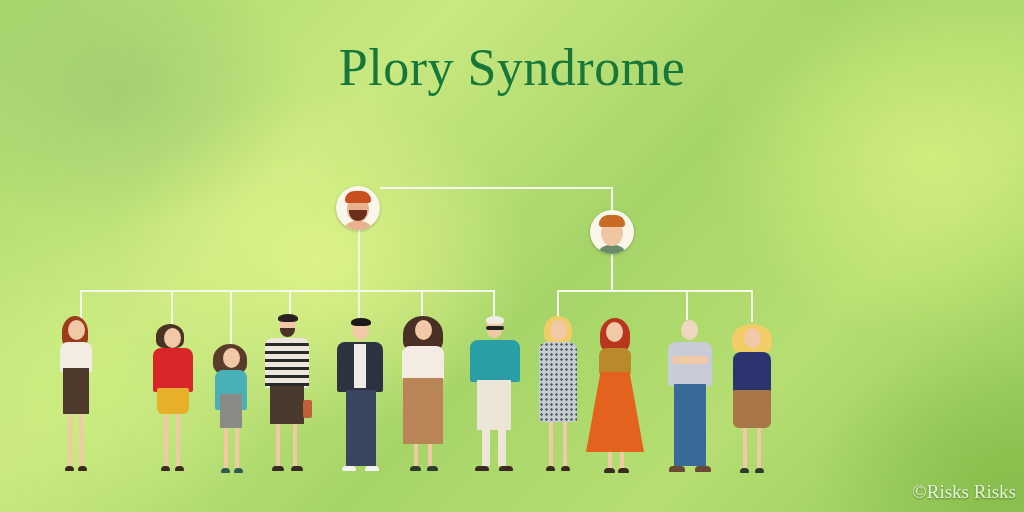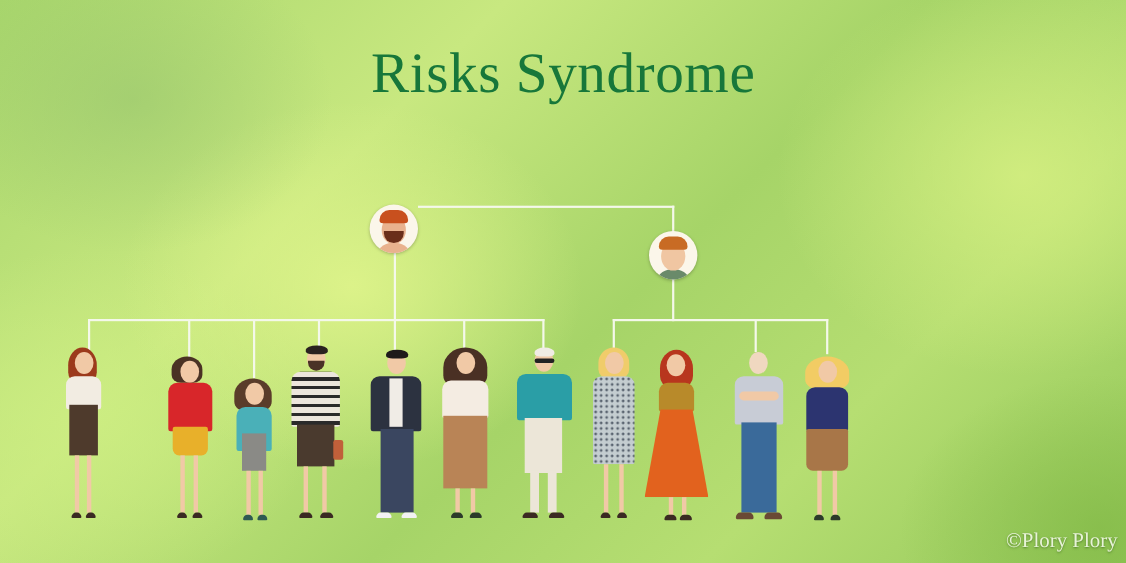--- a/index.html
+++ b/index.html
@@ -27,21 +27,21 @@
   .child .head{position:absolute;left:14px;width:17px;height:20px;border-radius:50%;background:#f1c9a6;}
   .child .hair{position:absolute;border-radius:50% 50% 30% 30%;}
   .child .top{position:absolute;border-radius:8px 8px 2px 2px;}
   .child .bottom{position:absolute;}
   .child .leg{position:absolute;width:4px;background:#f1c9a6;}
   .child .shoe{position:absolute;width:9px;height:5px;border-radius:4px 4px 1px 1px;background:#3a2a22;}
 </style>
 </head>
 <body>
 
-<div class="title">Risks Syndrome</div>
+<div class="title">Plory Syndrome</div>
 
 <div>
   <div class="line" style="left:380px;top:187px;width:233px;height:2px;"></div>
   <div class="line" style="left:611px;top:187px;width:2px;height:24px;"></div>
   <div class="line" style="left:358px;top:230px;width:2px;height:88px;"></div>
   <div class="line" style="left:80px;top:290px;width:415px;height:2px;"></div>
   <div class="line" style="left:611px;top:252px;width:2px;height:40px;"></div>
   <div class="line" style="left:557px;top:290px;width:196px;height:2px;"></div>
 
   <div class="line" style="left:80px;top:290px;width:2px;height:30px;"></div>
@@ -184,13 +184,13 @@
     <div class="head" style="top:4px;"></div>
     <div class="top" style="left:3px;top:28px;width:38px;height:40px;background:#2c3470;"></div>
     <div class="bottom" style="left:3px;top:66px;width:38px;height:38px;background:#a87648;border-radius:2px 2px 6px 6px;"></div>
     <div class="leg" style="left:13px;top:104px;height:40px;"></div>
     <div class="leg" style="left:27px;top:104px;height:40px;"></div>
     <div class="shoe" style="left:10px;top:144px;background:#2c3a2a;"></div>
     <div class="shoe" style="left:25px;top:144px;background:#2c3a2a;"></div>
   </div>
 </div>
 
-<div class="watermark">©Plory Plory</div>
+<div class="watermark">©Risks Risks</div>
 
 </body></html>

